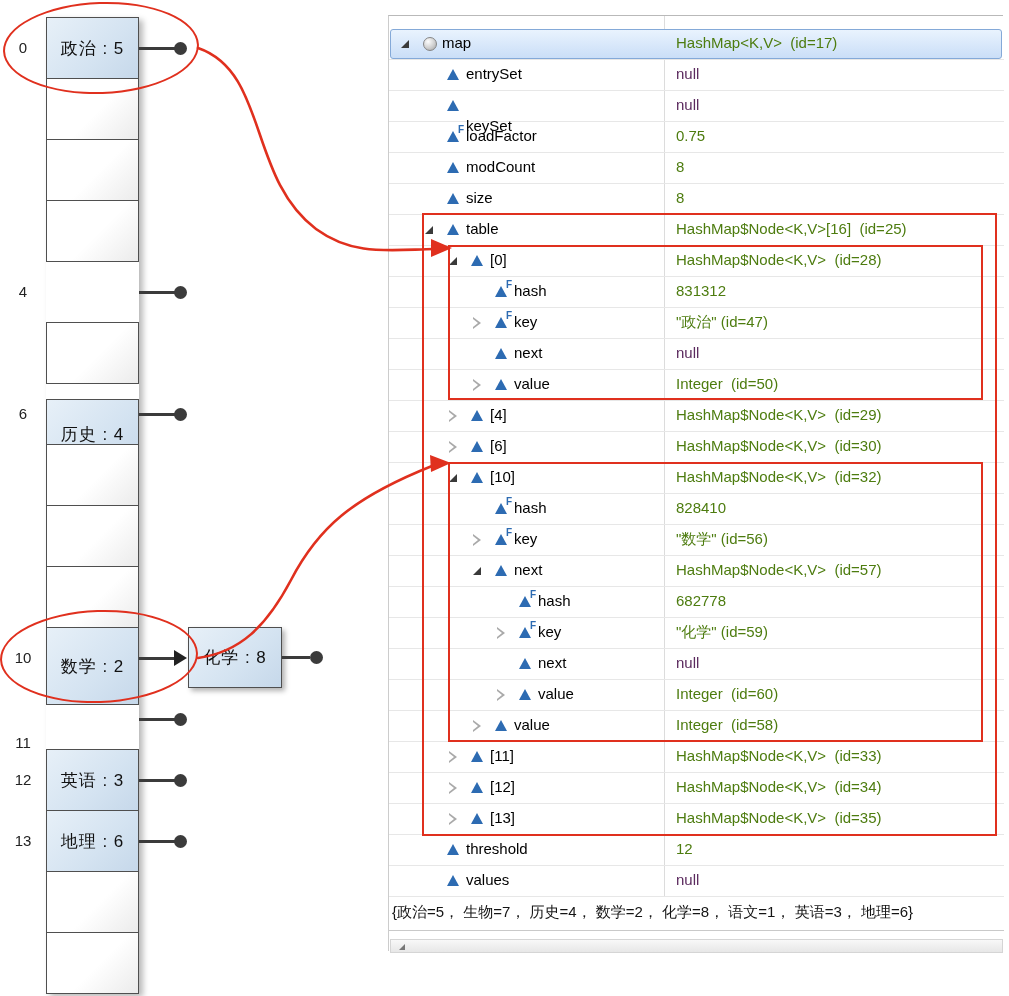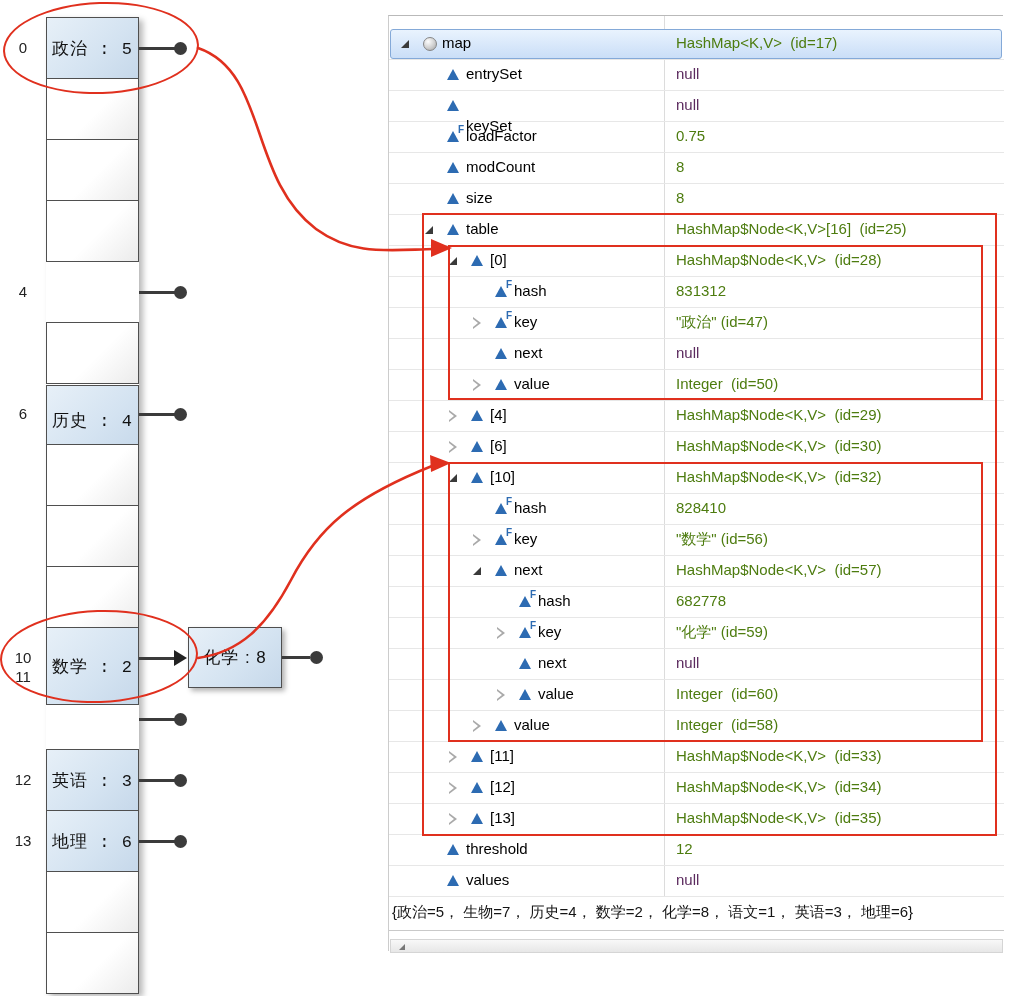--- a/index.html
+++ b/index.html
@@ -6,21 +6,21 @@
   html,body { width:1009px; height:996px; background:#ffffff; overflow:hidden;
               font-family:"Liberation Sans", sans-serif; }
   #stage { position:relative; width:1009px; height:996px; background:#fff; }
 
   
   #array-wrap { position:absolute; left:46px; top:17px; width:93px; height:977px;
                 box-shadow:4px 3px 6px rgba(0,0,0,.28); }
   .cell { position:absolute; left:0; width:93px; height:62px; border:1px solid #4f4f4f;
           background:linear-gradient(135deg,#ffffff 55%,#ebebeb 100%);
           display:flex; align-items:center; justify-content:center;
-          font-size:17px; color:#111; letter-spacing:1px; white-space:nowrap;font-family:Liberation Mono, monospace; }
+          font-size:17px; color:#111; letter-spacing:1px; white-space:nowrap; }
   .cell.filled { background:linear-gradient(135deg,#e7f0f8 0%,#d4e3f1 60%,#c6d8ea 100%); }
   .idx { position:absolute; width:34px; text-align:center; font-size:15px; color:#222; }
   .ptr-line { position:absolute; height:3px; background:#3b3b3b; }
   .ptr-dot  { position:absolute; width:13px; height:13px; border-radius:50%; background:#3b3b3b; }
   .arrow-head-right { position:absolute; width:0; height:0;
           border-left:13px solid #222; border-top:8px solid transparent; border-bottom:8px solid transparent; }
   #chem-node { position:absolute; left:188px; top:627px; width:94px; height:61px;
           border:1px solid #4f4f4f; background:linear-gradient(135deg,#e7f0f8 0%,#d4e3f1 60%,#c6d8ea 100%);
           box-shadow:3px 3px 5px rgba(0,0,0,.3);
           display:flex; align-items:center; justify-content:center; font-size:17px; color:#111; letter-spacing:1px; }
@@ -70,21 +70,21 @@
 <body>
 
 <div id="stage">
 
   <div id="array-wrap">
       <div class="cell filled" style="top: 0px; height: 62px;">政治 : 5</div>
       <div class="cell" style="top: 61px; height: 62px;"></div>
       <div class="cell" style="top: 122px; height: 62px;"></div>
       <div class="cell" style="top: 183px; height: 62px;"></div>
       <div class="cell" style="top: 305px; height: 62px;"></div>
-      <div class="cell filled" style="top: 368px; height: 70px;">历史 : 4</div>
+      <div class="cell filled" style="top: 382px; height: 70px;">历史 : 4</div>
       <div class="cell" style="top: 427px; height: 62px;"></div>
       <div class="cell" style="top: 488px; height: 62px;"></div>
       <div class="cell" style="top: 549px; height: 62px;"></div>
       <div class="cell filled" style="top: 610px; height: 78px;">数学 : 2</div>
       <div class="cell filled" style="top: 732px; height: 62px;">英语 : 3</div>
       <div class="cell filled" style="top: 793px; height: 62px;">地理 : 6</div>
       <div class="cell" style="top: 854px; height: 62px;"></div>
       <div class="cell" style="top: 915px; height: 62px;"></div>
     </div>
   <div id="array-extras">
@@ -93,21 +93,21 @@
       <div class="ptr-dot" style="left: 174px; top: 41.5px;"></div>
       <div class="idx" style="left: 6px; top: 283px;">4</div>
       <div class="ptr-line" style="left: 139px; top: 290.5px; width: 36px;"></div>
       <div class="ptr-dot" style="left: 174px; top: 285.5px;"></div>
       <div class="idx" style="left: 6px; top: 405px;">6</div>
       <div class="ptr-line" style="left: 139px; top: 412.5px; width: 36px;"></div>
       <div class="ptr-dot" style="left: 174px; top: 407.5px;"></div>
       <div class="idx" style="left: 6px; top: 649px;">10</div>
       <div class="ptr-line" style="left: 139px; top: 656.5px; width: 36px;"></div>
       <div class="arrow-head-right" style="left: 174px; top: 650px;"></div>
-      <div class="idx" style="left: 6px; top: 668px;">11</div>
+      <div class="idx" style="left: 6px; top: 734px;">11</div>
       <div class="ptr-line" style="left: 139px; top: 717.5px; width: 36px;"></div>
       <div class="ptr-dot" style="left: 174px; top: 712.5px;"></div>
       <div class="idx" style="left: 6px; top: 771px;">12</div>
       <div class="ptr-line" style="left: 139px; top: 778.5px; width: 36px;"></div>
       <div class="ptr-dot" style="left: 174px; top: 773.5px;"></div>
       <div class="idx" style="left: 6px; top: 832px;">13</div>
       <div class="ptr-line" style="left: 139px; top: 839.5px; width: 36px;"></div>
       <div class="ptr-dot" style="left: 174px; top: 834.5px;"></div>
     </div>
 

